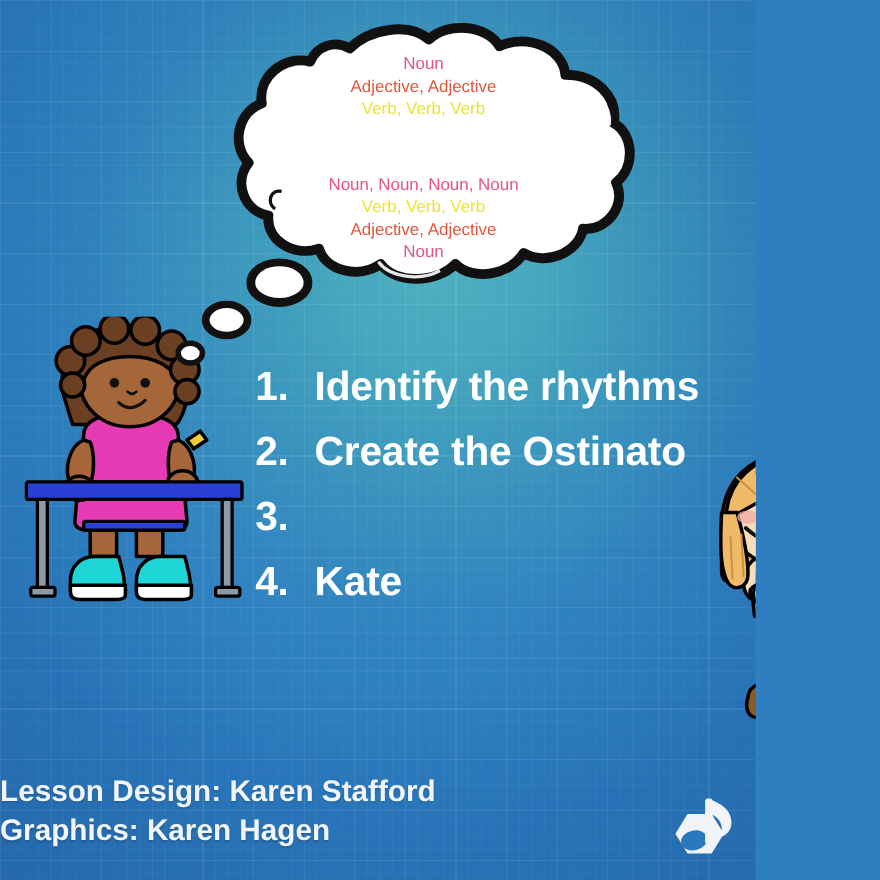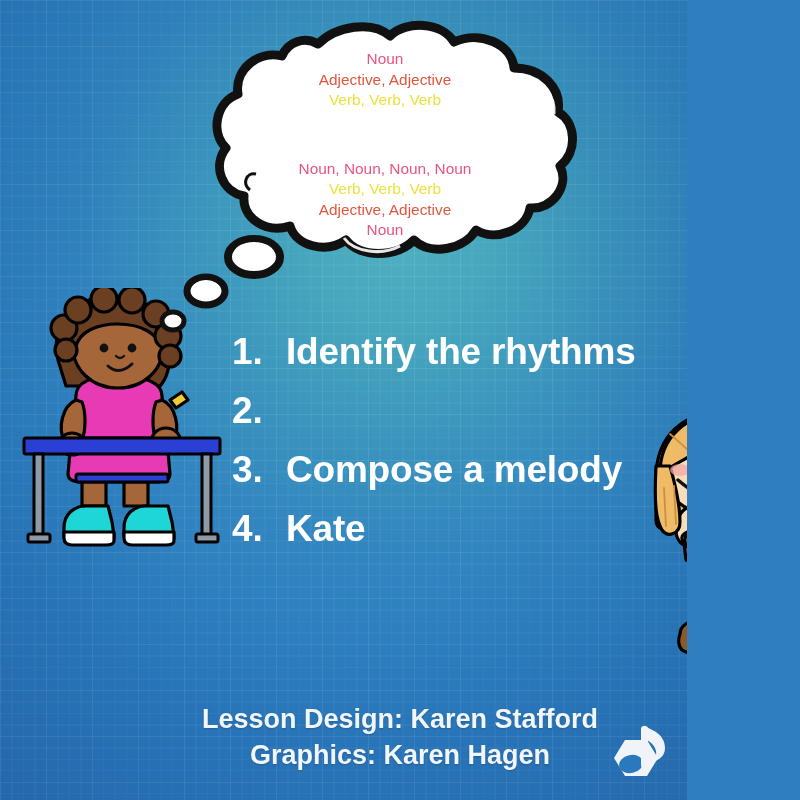--- a/index.html
+++ b/index.html
@@ -41,21 +41,21 @@
   
   #steps-list{
     position:absolute;left:232px;top:331px;width:470px;
     color:#ffffff;font-size:37px;font-weight:700;letter-spacing:-.2px;
   }
   .step-row{display:flex;align-items:baseline;margin-bottom:17px;}
   .step-num{width:54px;flex:0 0 54px;text-align:left;}
   .step-label{white-space:nowrap;text-align:center;}
   
   #credits{
-    position:absolute;left:0;top:702px;width:800px;text-align:center;
+    position:absolute;left:0;top:702px;width:800px;text-align:left;
     color:#f2f6fa;font-size:27px;font-weight:700;line-height:1.33;
     text-shadow:0 1px 2px rgba(0,0,0,.18);
   }
   
   #logo{position:absolute;right:12px;bottom:10px;width:72px;height:72px;}
   
   #student-boy{position:absolute;left:20px;top:288px;width:205px;height:272px;}
   #student-girl{position:absolute;left:640px;top:408px;width:162px;height:262px;}
 </style>
 </head>
@@ -211,24 +211,24 @@
     </g>
   </svg>
 
   <div id="steps-list">
     <div class="step-row">
       <span class="step-num">1.</span>
       <span class="step-label">Identify the rhythms</span>
     </div>
     <div class="step-row">
       <span class="step-num">2.</span>
+      <span class="step-label">Create the Ostinato</span>
     </div>
     <div class="step-row">
       <span class="step-num">3.</span>
-      <span class="step-label">Compose a melody</span>
     </div>
     <div class="step-row">
       <span class="step-num">4.</span>
       <span class="step-label">Kate</span>
     </div>
   </div>
 
   <div id="credits">
     <div>Lesson Design: Karen Stafford</div>
     <div>Graphics: Karen Hagen</div>

